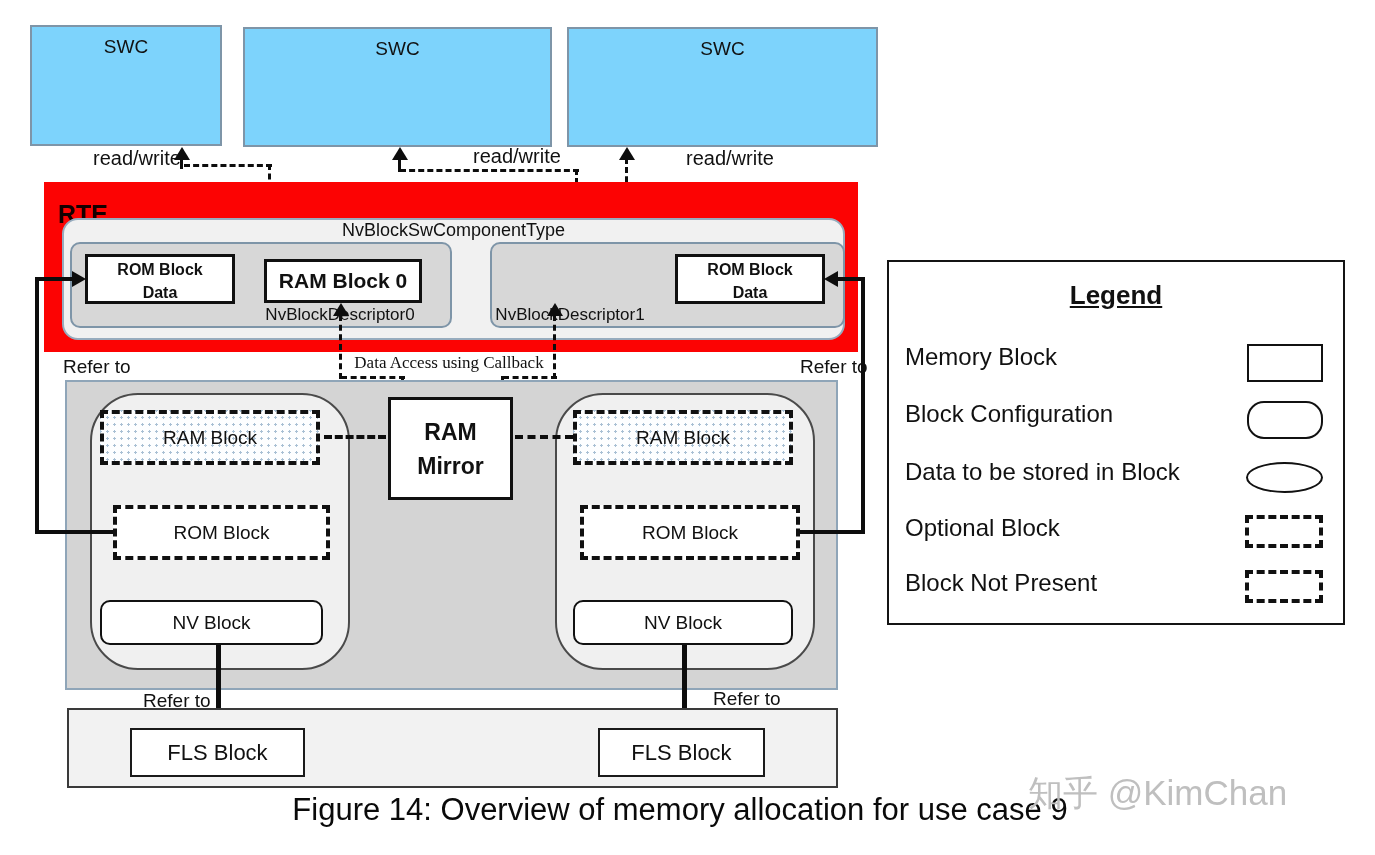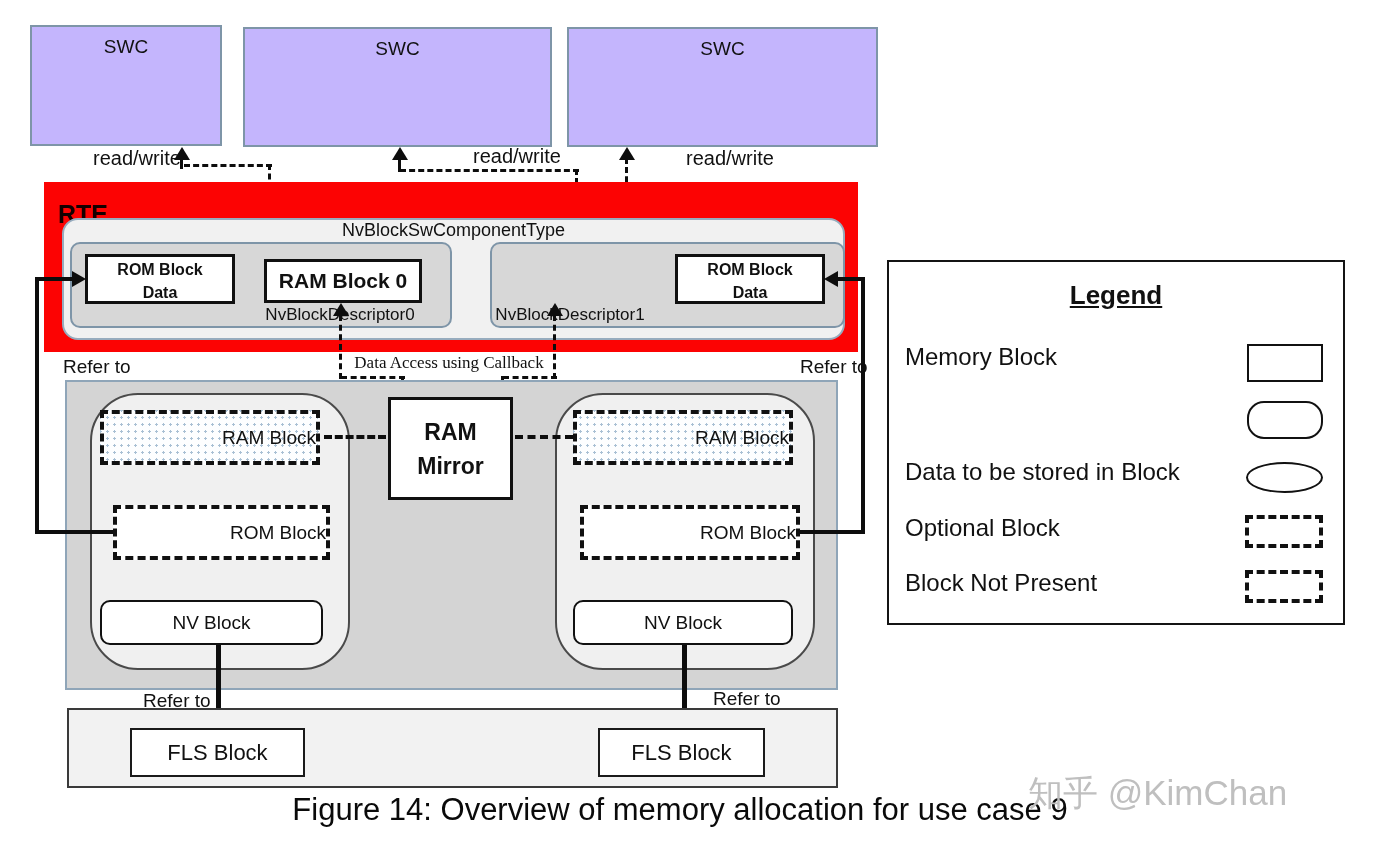--- a/index.html
+++ b/index.html
@@ -3,34 +3,34 @@
 <meta charset="utf-8">
 <style>
   html,body { margin:0; padding:0; background:#ffffff; }
   .canvas {
     position:relative; width:1375px; height:855px; background:#ffffff;
     font-family:"Liberation Sans", "DejaVu Sans", sans-serif; color:#111;
     overflow:hidden;
   }
   .abs { position:absolute; }
   
-  .swc { background:#c4b5fd; border:2px solid #7E95A8; box-sizing:border-box; text-align:center; font-size:19px; padding-top:9px; }
+  .swc { background:#7dd3fc; border:2px solid #7E95A8; box-sizing:border-box; text-align:center; font-size:19px; padding-top:9px; }
   .rte { background:#FC0303; box-sizing:border-box; }
   .rte-title { font-size:25px; font-weight:800; color:#140000; }
   .comp-container { background:#F1F1F1; border:2px solid #97ACBE; border-radius:16px; box-sizing:border-box; }
   .comp-label { text-align:center; font-size:18px; }
   .descriptor { background:#D7D7D7; border:2px solid #7E95A8; border-radius:10px; box-sizing:border-box; }
   .whitebox { background:#ffffff; border:3px solid #101010; box-sizing:border-box; text-align:center; }
   .desc-label { font-size:17px; text-align:center; }
   .small-label { font-size:19px; }
   .nvm-outer { background:#D4D4D4; border:2px solid #8FA5B8; box-sizing:border-box; }
   .nvm-inner { background:#F0F0F0; border:2px solid #4A4A4A; border-radius:48px; box-sizing:border-box; }
   .nvm-title { color:#50617B; font-size:30px; line-height:43px; text-align:center; }
   .mirror { background:#fff; border:3px solid #101010; box-sizing:border-box; text-align:center; font-weight:bold; font-size:23px; line-height:34px; padding-top:15px; }
-  .dashed-block { border:4px dashed #111; box-sizing:border-box; background:#fff; text-align:right; font-size:19px; }
+  .dashed-block { border:4px dashed #111; box-sizing:border-box; background:#fff; text-align:center; font-size:19px; }
   .dotted-fill { background-color:#FDFEFF; background-image:radial-gradient(#A9C0D4 1.2px, transparent 1.4px); background-size:7px 7px; }
   .nv-block { background:#fff; border:2px solid #111; border-radius:10px; box-sizing:border-box; text-align:center; font-size:19px; }
   .flash-outer { background:#F2F2F2; border:2px solid #3A3A3A; box-sizing:border-box; }
   .flsbox { background:#fff; border:2px solid #1A1A1A; box-sizing:border-box; text-align:center; font-size:22px; }
   
   .solid-line { background:#0D0D0D; }
   .dash-h { border-top:3px dashed #0D0D0D; height:0; }
   .dash-v { border-left:3px dashed #0D0D0D; width:0; }
   .dash-h4 { border-top:4px dashed #0D0D0D; height:0; }
   .thick { background:#0D0D0D; }
@@ -161,20 +161,21 @@
   <div class="abs flash-outer" style="left:67px; top:708px; width:771px; height:80px;"></div>
   <div class="abs flsbox" style="left:130px; top:728px; width:175px; height:49px; line-height:45px;">FLS Block</div>
   <div class="abs flsbox" style="left:598px; top:728px; width:167px; height:49px; line-height:45px;">FLS Block</div>
 
   <div class="abs legend" style="left:887px; top:260px; width:458px; height:365px;"></div>
   <div class="abs legend-title" style="left:887px; top:280px; width:458px;">Legend</div>
 
   <div class="abs legend-item" style="left:905px; top:343px;">Memory Block</div>
   <div class="abs sym sym-rect" style="left:1247px; top:344px; width:76px; height:38px;"></div>
 
+  <div class="abs legend-item" style="left:905px; top:400px;">Block Configuration</div>
   <div class="abs sym sym-round" style="left:1247px; top:401px; width:76px; height:38px;"></div>
 
   <div class="abs legend-item" style="left:905px; top:458px;">Data to be stored in Block</div>
   <div class="abs sym sym-ellipse" style="left:1246px; top:462px; width:77px; height:31px;"></div>
 
   <div class="abs legend-item" style="left:905px; top:514px;">Optional Block</div>
   <div class="abs sym sym-dashed" style="left:1245px; top:515px; width:78px; height:33px;"></div>
 
   <div class="abs legend-item" style="left:905px; top:569px;">Block Not Present</div>
   <div class="abs sym sym-dashed dotted-fill" style="left:1245px; top:570px; width:78px; height:33px;"></div>

